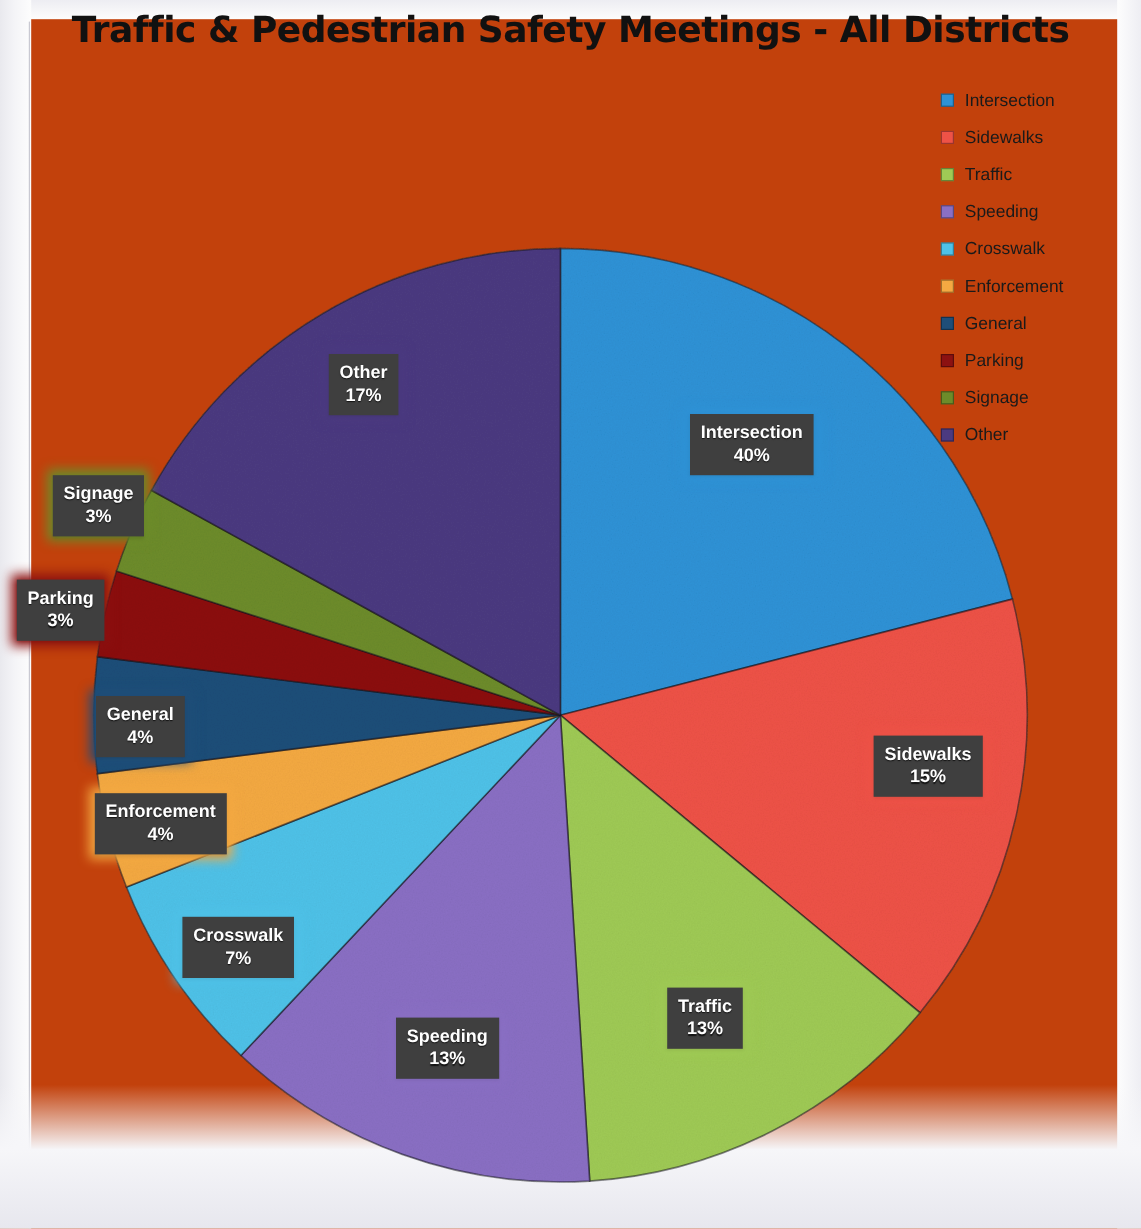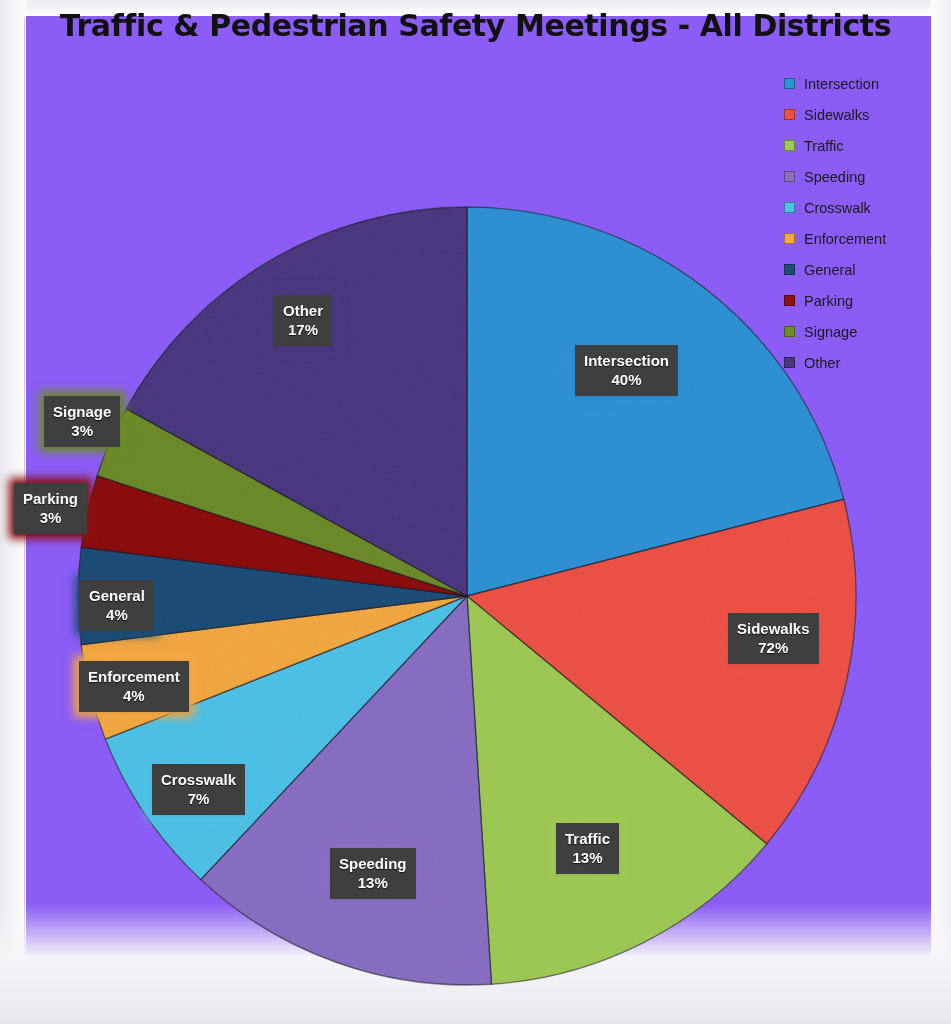--- a/index.html
+++ b/index.html
@@ -4,21 +4,21 @@
 <style>
   html, body {
     margin: 0;
     padding: 0;
     background: #ffffff;
   }
   #page {
     position: relative;
     width: 951px;
     height: 1024px;
-    background: #8b5cf6;
+    background: #c2410c;
     overflow: hidden;
     font-family: "Liberation Sans", sans-serif;
   }
   
   #paper-shade-left {
     position: absolute;
     left: 0; top: 0;
     width: 26px; height: 1024px;
     background: linear-gradient(to right, #e9e9ee 0%, #f4f4f7 45%, #fdfdfd 100%);
   }
@@ -196,21 +196,21 @@
       </div>
     </div>
 
   <div id="data-labels">
       <div class="slice-label" style="left: 575px; top: 345px; box-shadow: rgb(46, 146, 214) 0px 0px 9px 5px, rgba(0, 0, 0, 0.5) 0px 1px 3px;">
         <span class="lbl-name">Intersection</span>
         <span class="lbl-pct">40%</span>
       </div>
       <div class="slice-label" style="left: 728px; top: 613px; box-shadow: rgb(238, 82, 71) 0px 0px 9px 5px, rgba(0, 0, 0, 0.5) 0px 1px 3px;">
         <span class="lbl-name">Sidewalks</span>
-        <span class="lbl-pct">72%</span>
+        <span class="lbl-pct">15%</span>
       </div>
       <div class="slice-label" style="left: 556px; top: 823px; box-shadow: rgb(159, 202, 85) 0px 0px 9px 5px, rgba(0, 0, 0, 0.5) 0px 1px 3px;">
         <span class="lbl-name">Traffic</span>
         <span class="lbl-pct">13%</span>
       </div>
       <div class="slice-label" style="left: 330px; top: 848px; box-shadow: rgb(138, 111, 196) 0px 0px 9px 5px, rgba(0, 0, 0, 0.5) 0px 1px 3px;">
         <span class="lbl-name">Speeding</span>
         <span class="lbl-pct">13%</span>
       </div>
       <div class="slice-label" style="left: 152px; top: 764px; box-shadow: rgb(79, 194, 232) 0px 0px 9px 5px, rgba(0, 0, 0, 0.5) 0px 1px 3px;">

